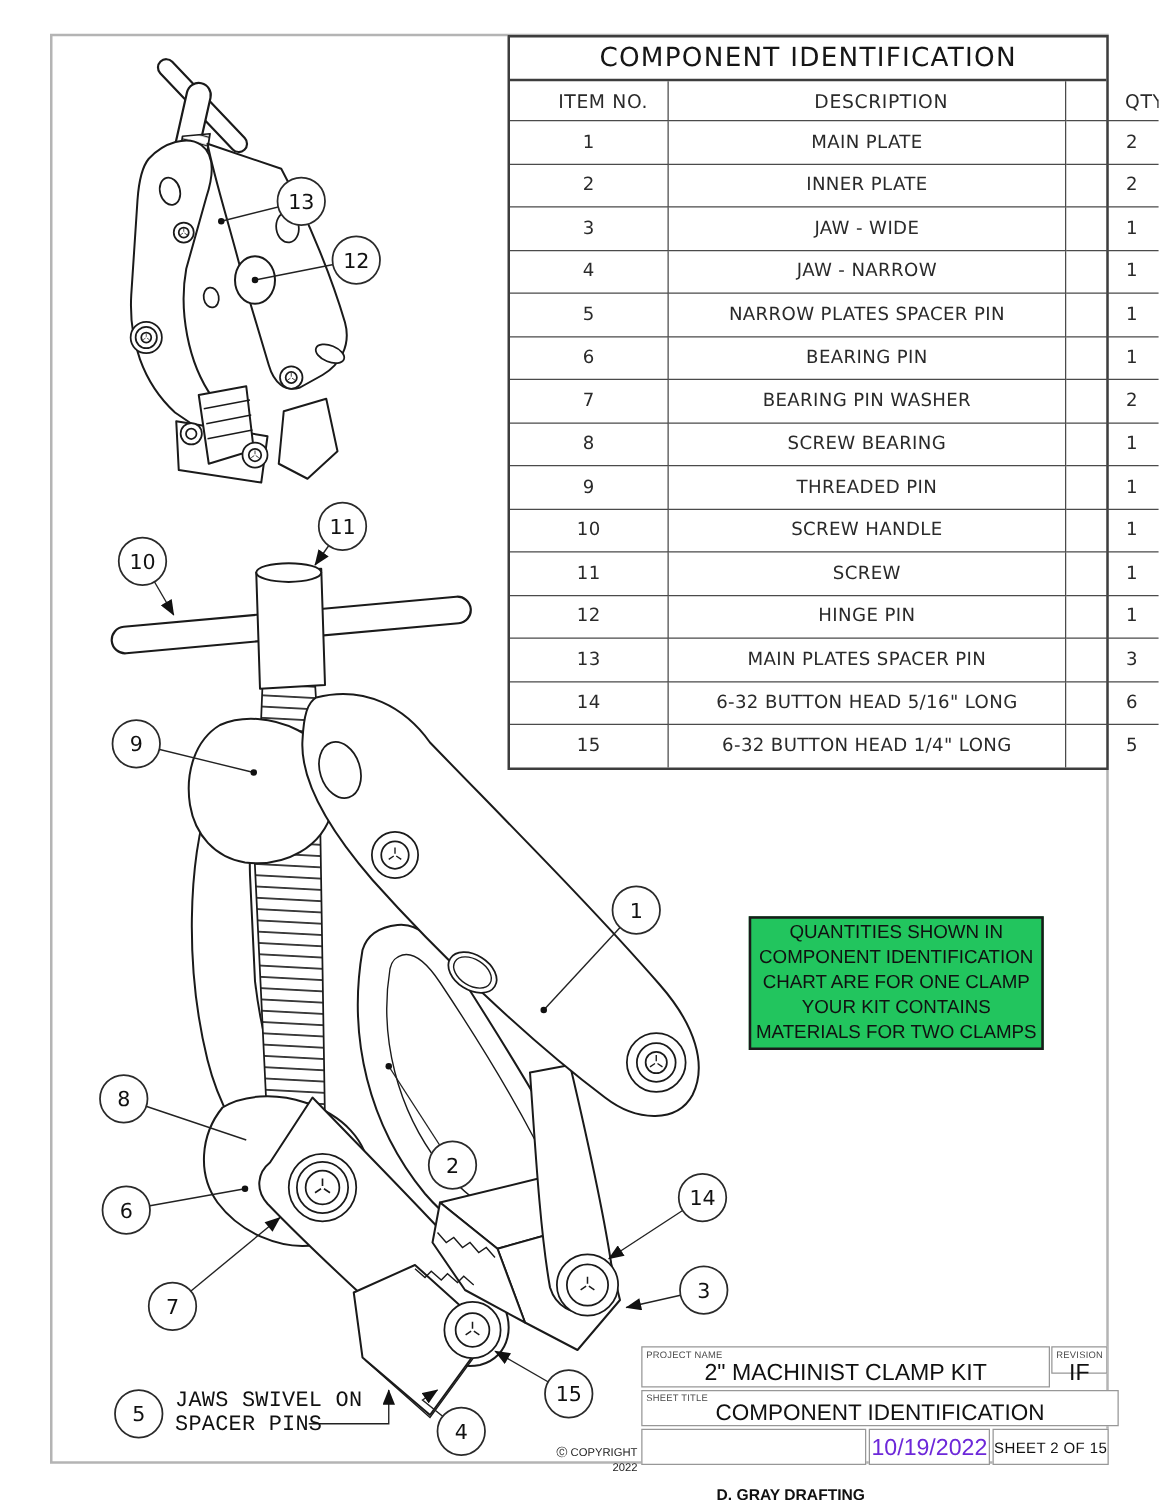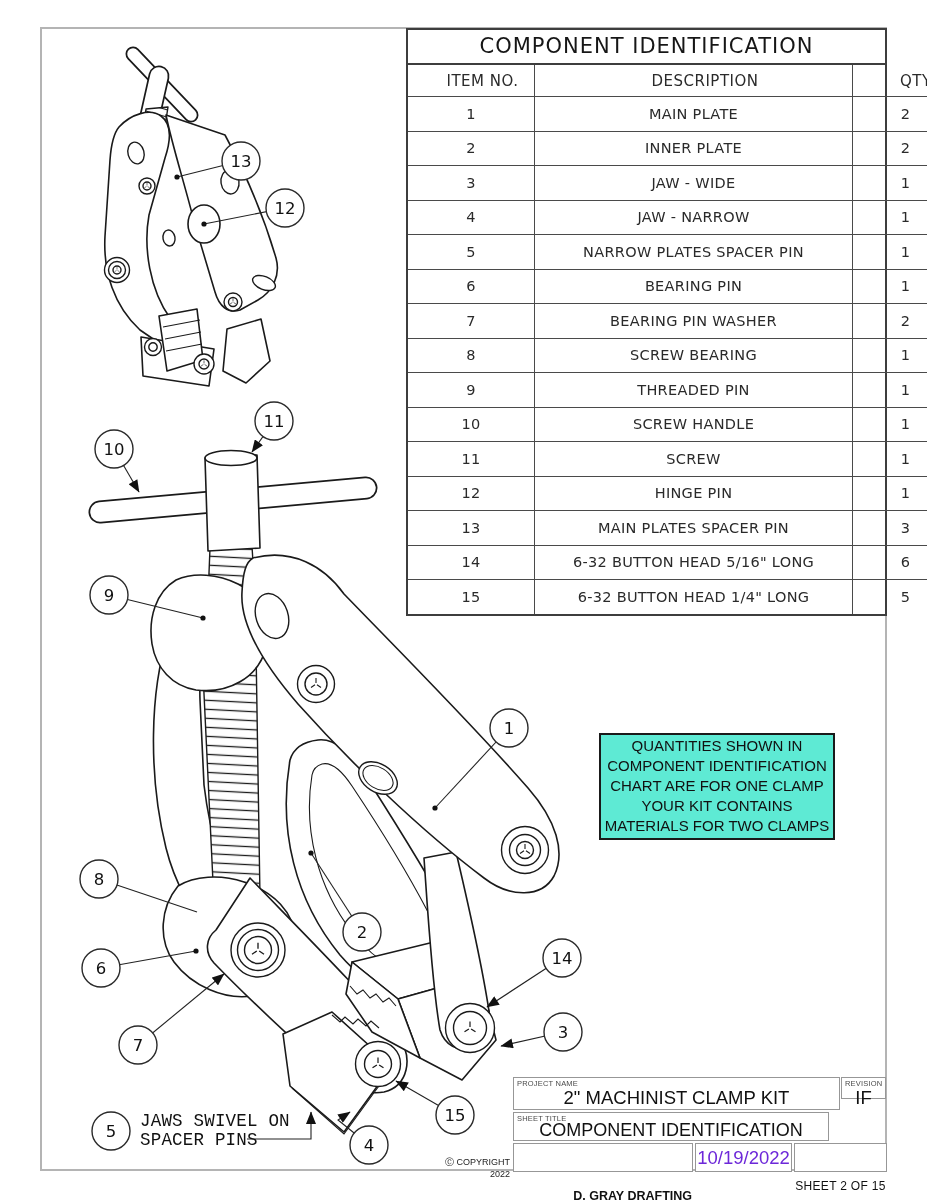--- a/index.html
+++ b/index.html
@@ -20,51 +20,51 @@
   .bom th{height:29px;font-size:15px;letter-spacing:.5px;padding-left:24px;}
   .bom td{height:31.5px;font-size:14.5px;letter-spacing:.3px;}
   .col-item{width:101px;} .col-desc{width:292px;} .col-qty{width:80px;}
   .bom tr:first-child th{border-top:none;}
   .bom th:first-child,.bom td:first-child{border-left:none;}
   .bom th:last-child,.bom td:last-child{border-right:none;}
   .bom tr:last-child td{border-bottom:none;}
 
   
   .note{position:absolute;left:599px;top:733px;width:236px;height:107px;
-        border:2px solid #1a1a1a;box-sizing:border-box;background:#5eead4;
+        border:2px solid #1a1a1a;box-sizing:border-box;background:#22c55e;
         font-family:"Liberation Sans",sans-serif;font-size:15px;line-height:20px;
         text-align:center;white-space:pre-line;padding-top:1px;color:#111;}
 
   
   .jaws-note{position:absolute;left:140px;top:1112px;
              font-family:Liberation Mono, monospace;font-size:17.5px;line-height:19px;
              white-space:pre-line;color:#111;letter-spacing:.2px;}
 
   
   .copyright{position:absolute;left:430px;top:1156px;width:80px;text-align:right;
              font-family:"Liberation Sans",sans-serif;font-size:9px;color:#222;}
 
   
   .tblock{position:absolute;left:513px;top:1077px;width:374px;height:95px;
           font-family:"Liberation Sans",sans-serif;padding-left:18px;}
   .tb-cell{position:absolute;border:1.5px solid #979797;box-sizing:border-box;background:#fff;}
   .tb-label{position:absolute;top:1px;left:3px;font-size:7.5px;color:#4a4a4a;letter-spacing:.2px;}
   .tb-project{left:0;top:0;width:327px;height:33px;}
   .tb-revision{left:328px;top:0;width:45px;height:22px;}
-  .tb-stitle{left:0;top:35px;width:316px;height:29px;}
+  .tb-stitle{left:0;top:35px;width:382px;height:29px;}
   .tb-company{left:0;top:66px;width:180px;height:29px;}
   .tb-date{left:182px;top:66px;width:97px;height:29px;}
   .tb-sheet{left:281px;top:66px;width:93px;height:29px;}
   .tb-big{position:absolute;left:0;right:0;top:9px;text-align:center;font-size:18.5px;color:#111;}
   .tb-big2{position:absolute;left:0;right:0;top:7px;text-align:center;font-size:18px;color:#111;}
   .tb-co{position:absolute;left:0;right:0;top:18px;text-align:right;font-size:12.5px;
          line-height:13px;font-weight:bold;white-space:pre-line;color:#111;margin-top:28px;}
   .tb-dt{position:absolute;left:0;right:0;top:3px;text-align:center;font-size:18.5px;color:#6d28d9;}
   .tb-sh{position:absolute;left:0;right:0;top:7px;text-align:center;font-size:12px;
-         letter-spacing:.3px;color:#111;margin-top:28px;}
+         letter-spacing:.3px;color:#111;}
 
   
   .w{fill:#fff;stroke:#1a1a1a;stroke-width:1.6;stroke-linejoin:round;}
   .w2{fill:#fff;stroke:#1a1a1a;stroke-width:1.4;stroke-linejoin:round;}
   .thin{fill:none;stroke:#1a1a1a;stroke-width:1.1;}
   .leader{fill:none;stroke:#222;stroke-width:1.1;}
   .balloon{fill:#fff;stroke:#2a2a2a;stroke-width:1.4;}
   .balloon-num{font-family:"DejaVu Sans",sans-serif;font-size:16.5px;fill:#111;text-anchor:middle;}
 </style>
 </head>

